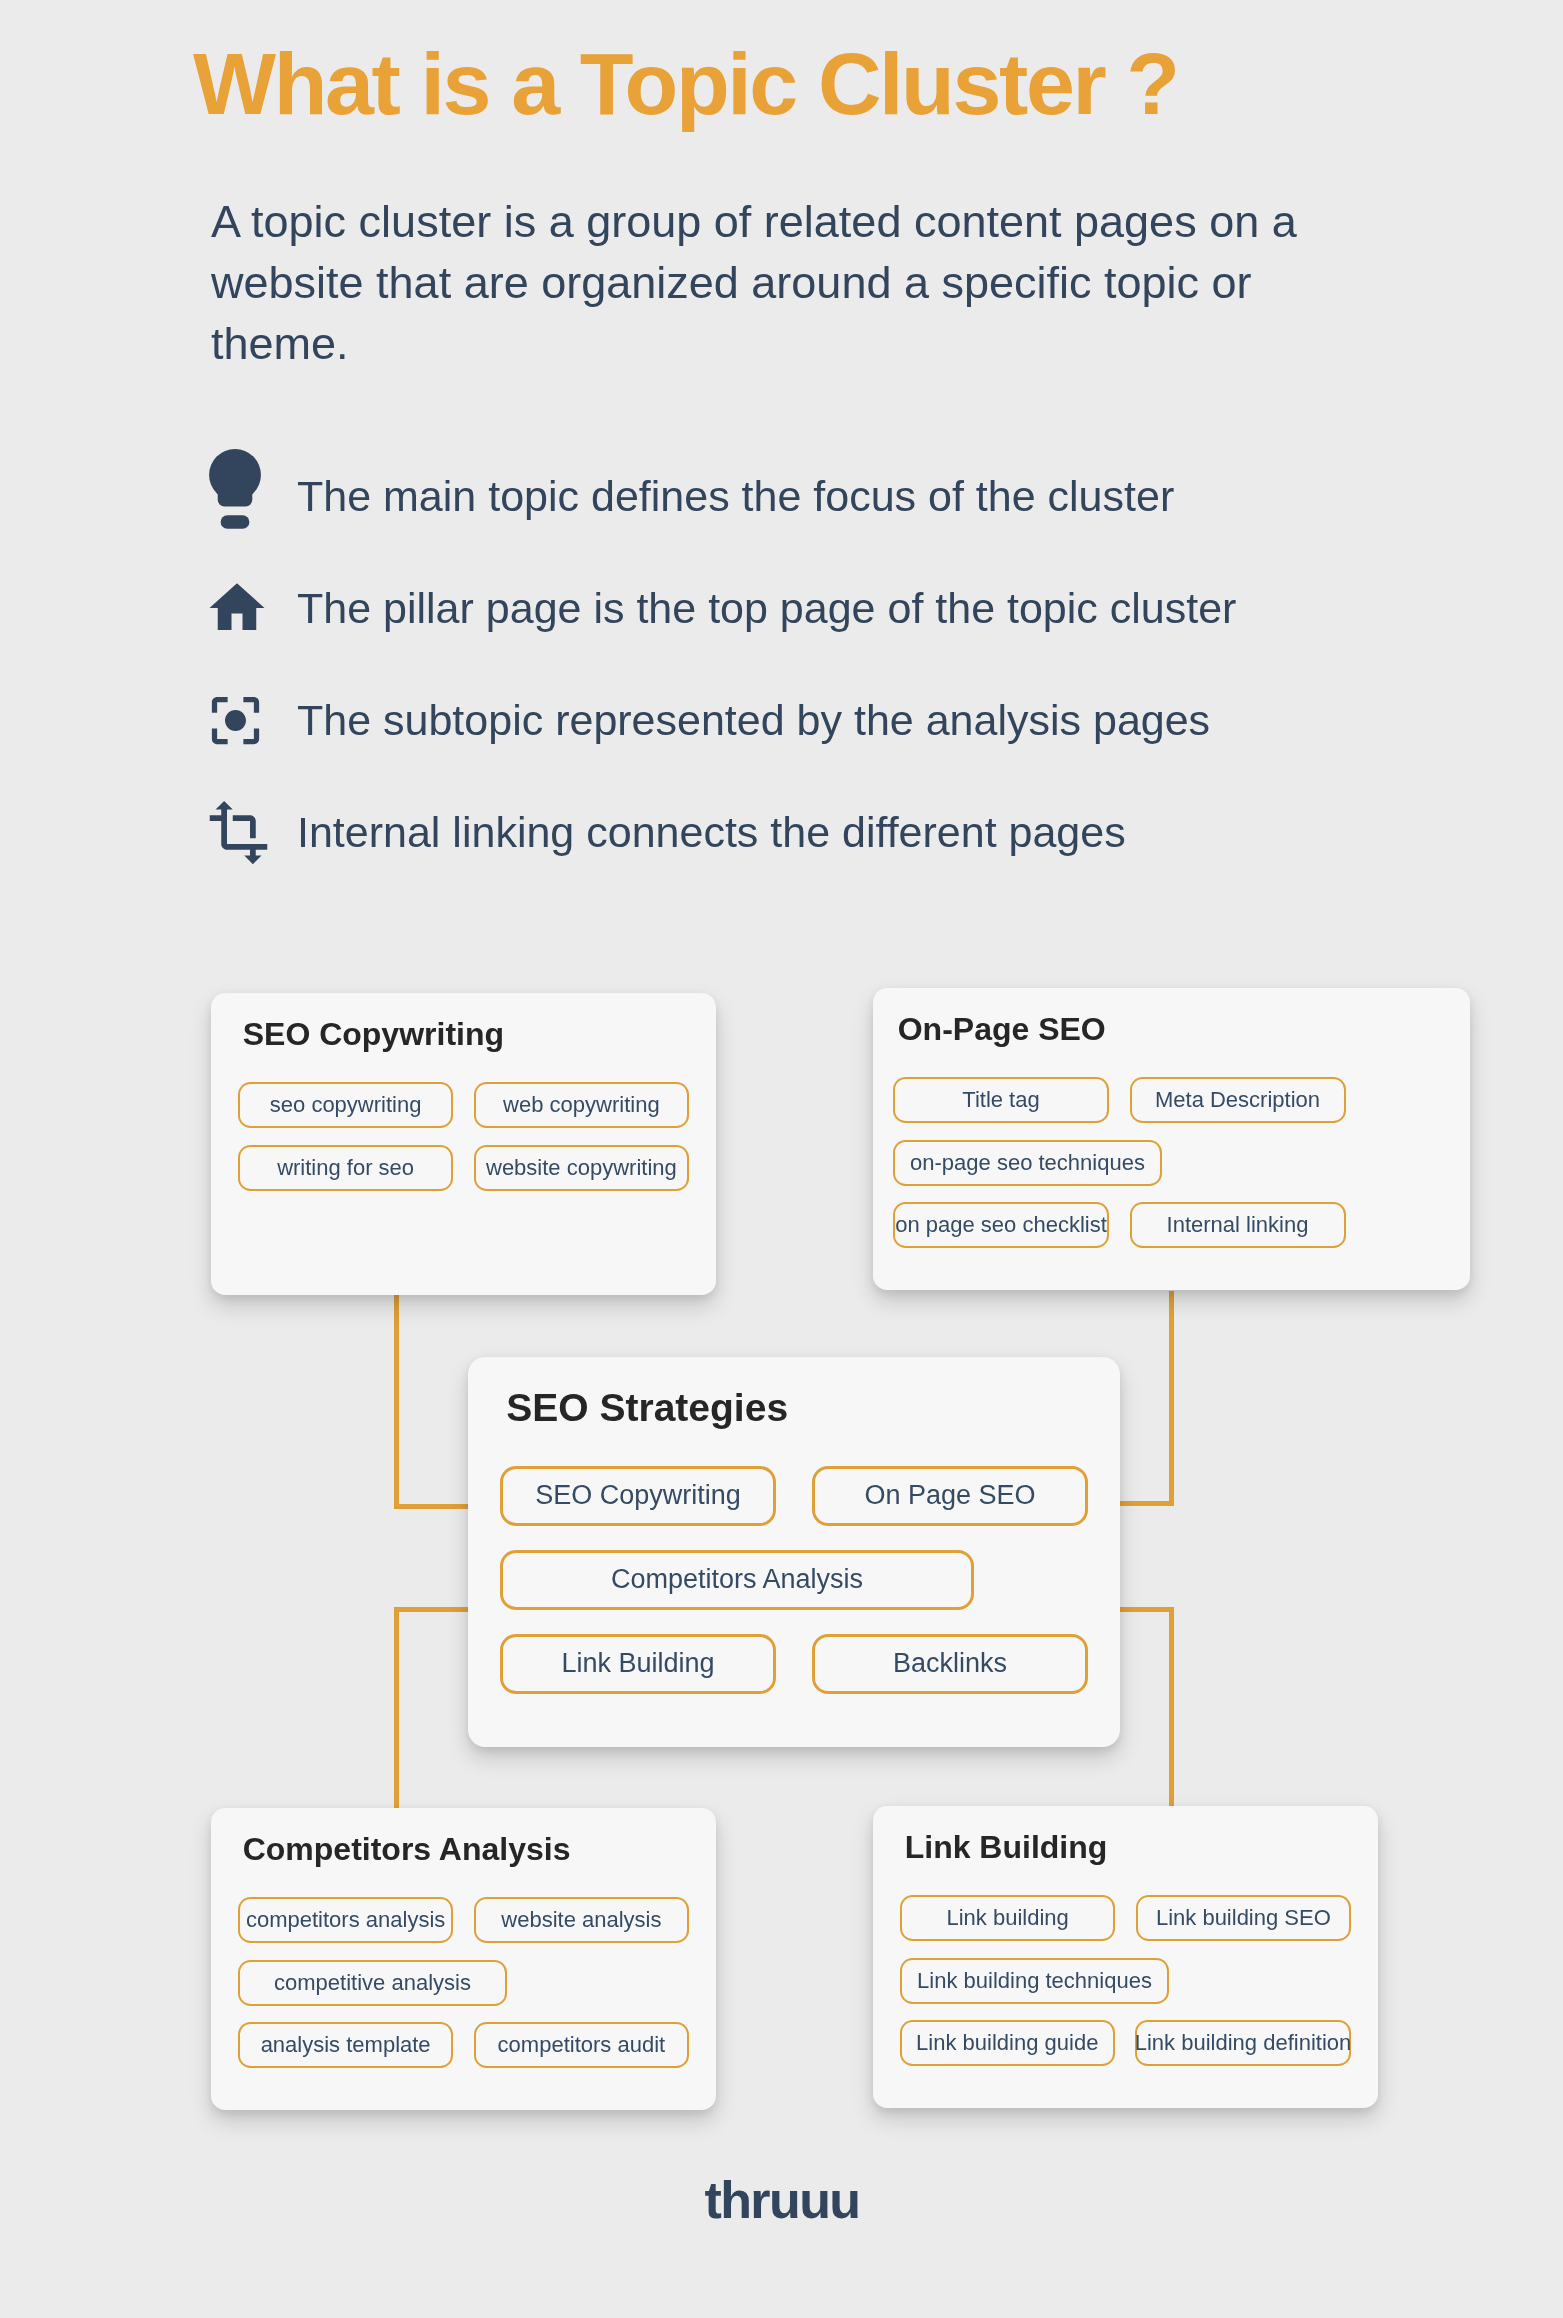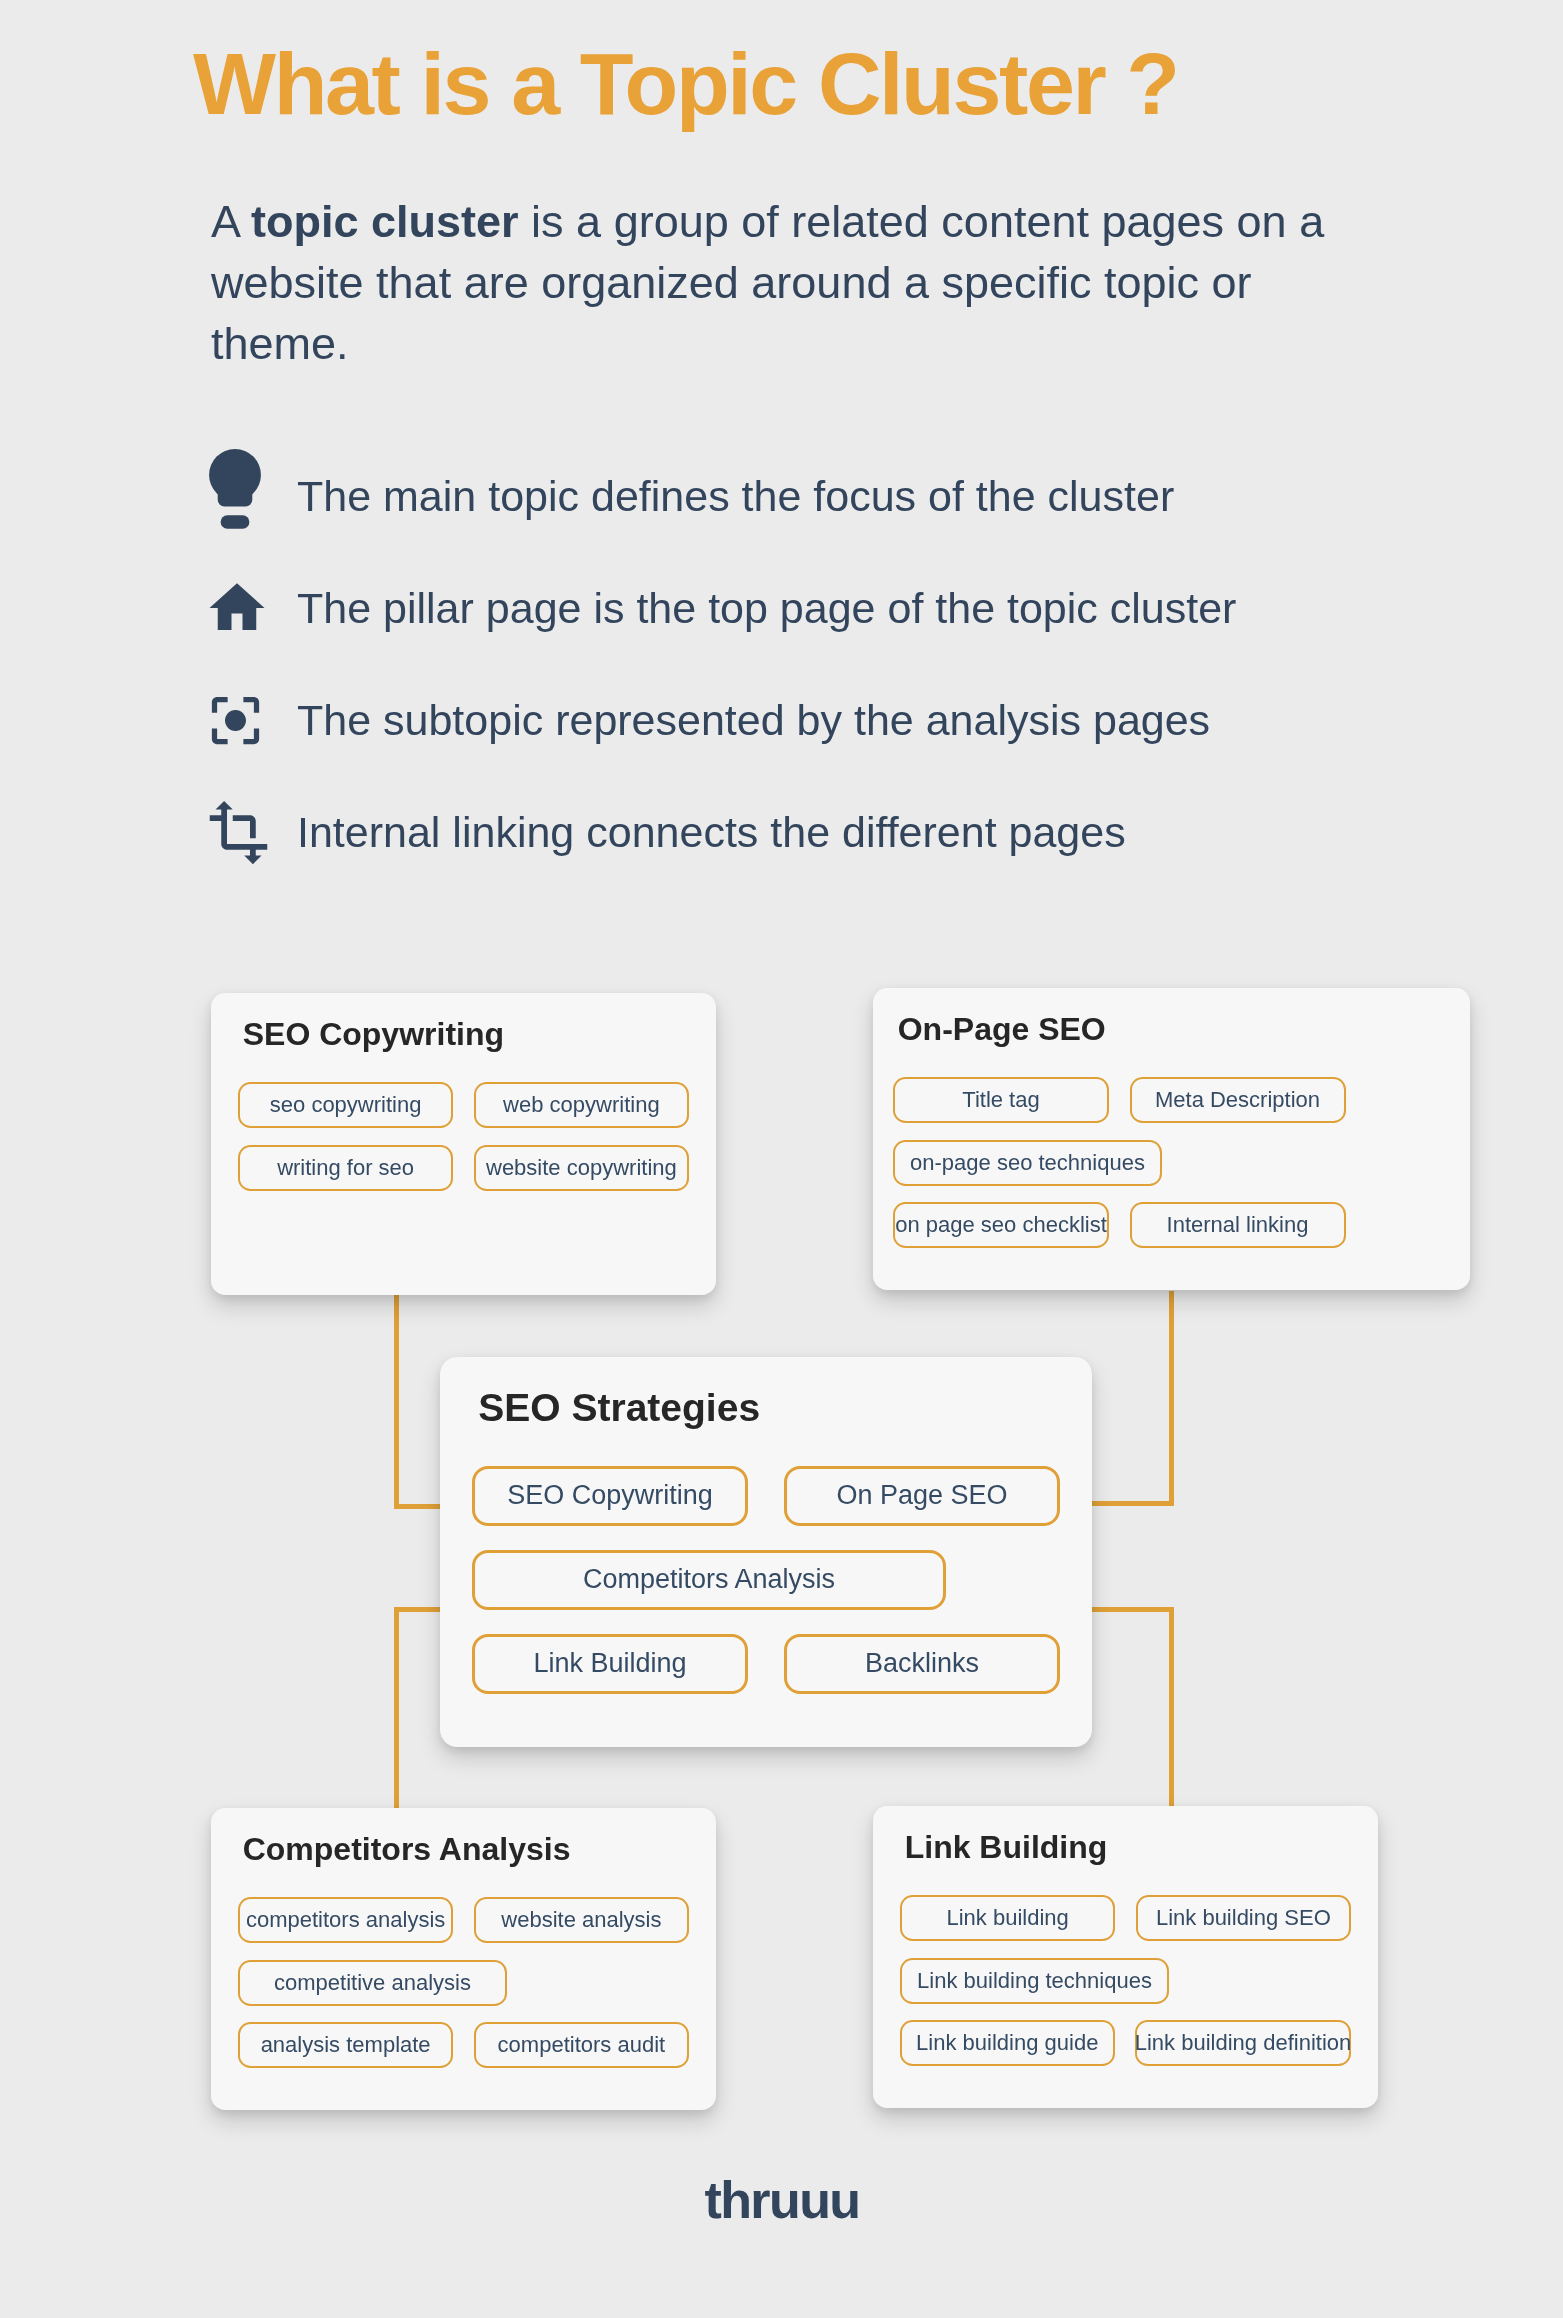--- a/index.html
+++ b/index.html
@@ -23,21 +23,21 @@
   
   .title{
     position:absolute;left:193px;top:33px;width:1264px;
     font-size:88px;font-weight:700;letter-spacing:-2.4px;
     color:var(--title-orange);
   }
   .intro{
     position:absolute;left:211px;top:191px;width:1185px;
     font-size:45px;line-height:1.36;color:var(--dark);
   }
-  .intro b{font-weight:700;}
+  .intro b{font-weight:400;}
 
   
   .bullets{position:absolute;left:204px;top:452px;width:1232px;display:flex;flex-direction:column;gap:24px;}
   .bullet{display:flex;align-items:center;height:88px;}
   .bullet .icon{width:93px;display:flex;align-items:center;justify-content:flex-start;overflow:visible;}
   .bullet .icon svg{fill:var(--dark);}
   .bullet-text{font-size:43px;color:var(--dark);white-space:nowrap;}
   .bullet-text b{font-weight:400;}
 
   
@@ -67,21 +67,21 @@
   .box-center{padding:30px 32px 0 32px;border-radius:17.4px;}
   .box-center h2{font-size:39px;margin:0 0 36px 6.3px;}
   .box-center .rows{gap:24px;}
   .box-center .row{gap:36px;}
   .pill-lg{height:60px;border-width:3.2px;border-radius:16px;font-size:27px;}
   .w-lg{width:276px;}
   .w-lg-wide{width:474px;}
 
   #box-seo-copywriting{left:211px;top:993px;width:505px;height:302px;}
   #box-on-page-seo{left:873px;top:988px;width:597px;height:302px;padding-left:20px;}
-  #box-center{left:440px;top:1357px;width:652px;height:390px;}
+  #box-center{left:468px;top:1357px;width:652px;height:390px;}
   #box-competitors{left:211px;top:1808px;width:505px;height:302px;}
   #box-link-building{left:873px;top:1806px;width:505px;height:302px;}
 
   #conn-tl-v{left:394px;top:1294px;width:4.7px;height:215px;}
   #conn-tl-h{left:394px;top:1504px;width:95px;height:4.7px;}
   #conn-bl-h{left:394px;top:1607px;width:95px;height:4.7px;}
   #conn-bl-v{left:394px;top:1607px;width:4.7px;height:203px;}
   #conn-tr-v{left:1169px;top:1291px;width:4.7px;height:215px;}
   #conn-tr-h{left:1079px;top:1501px;width:95px;height:4.7px;}
   #conn-br-h{left:1079px;top:1607px;width:95px;height:4.7px;}

